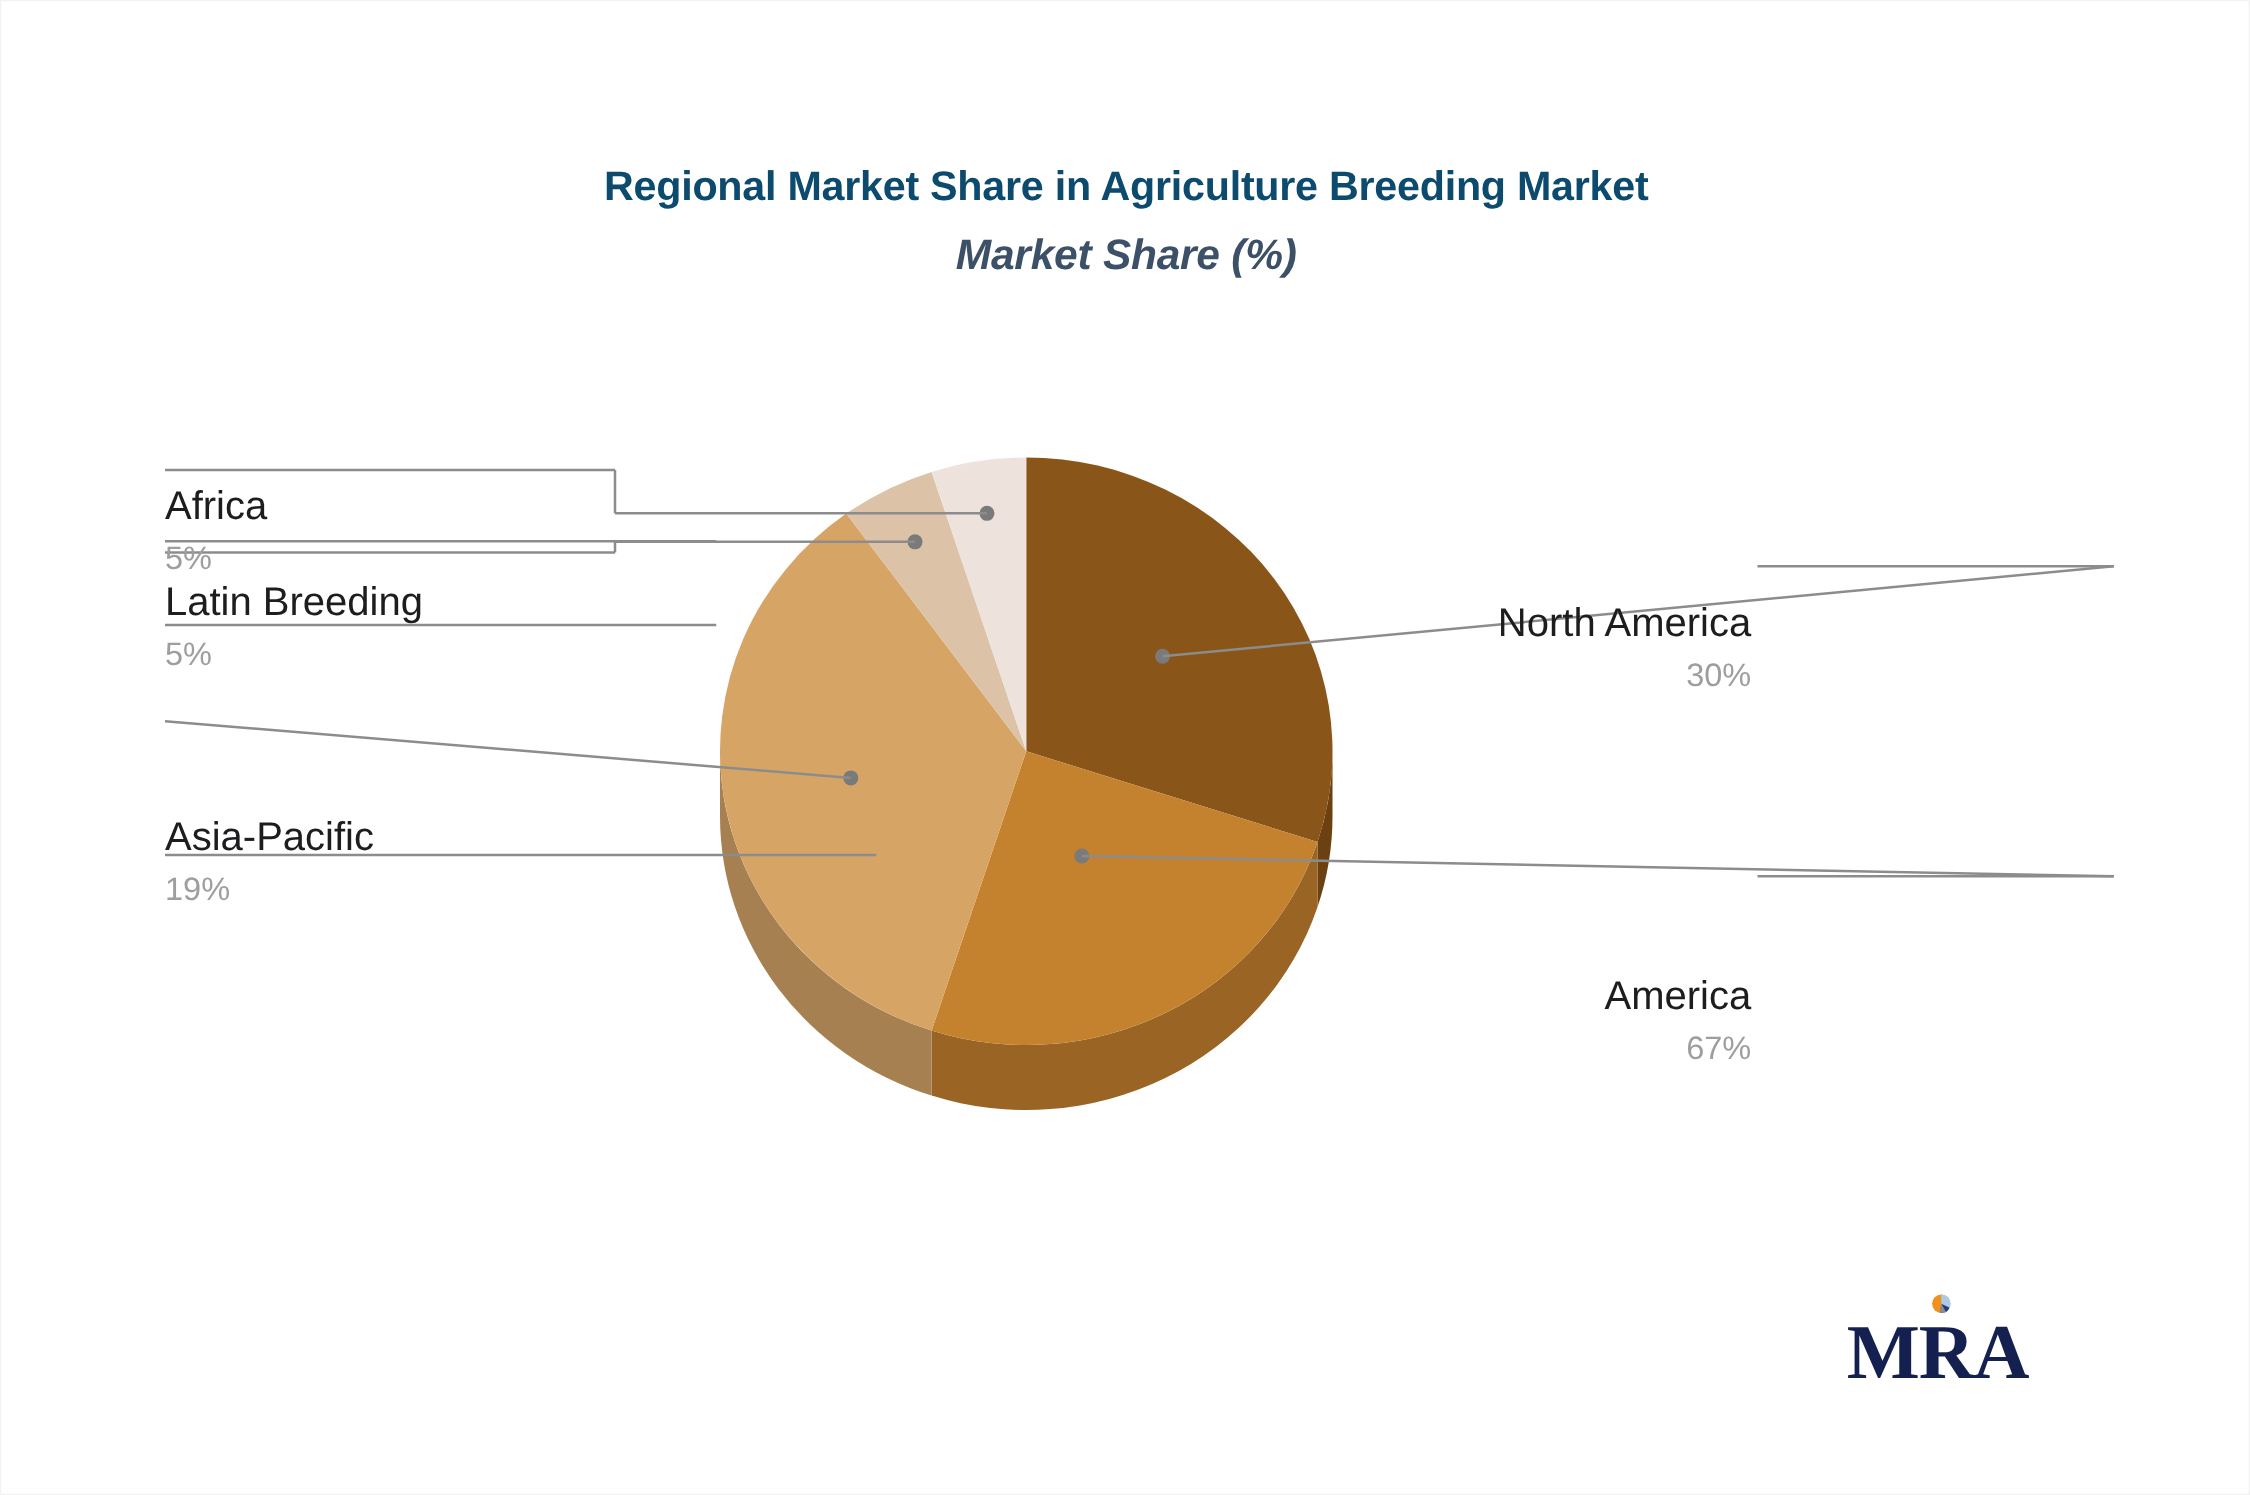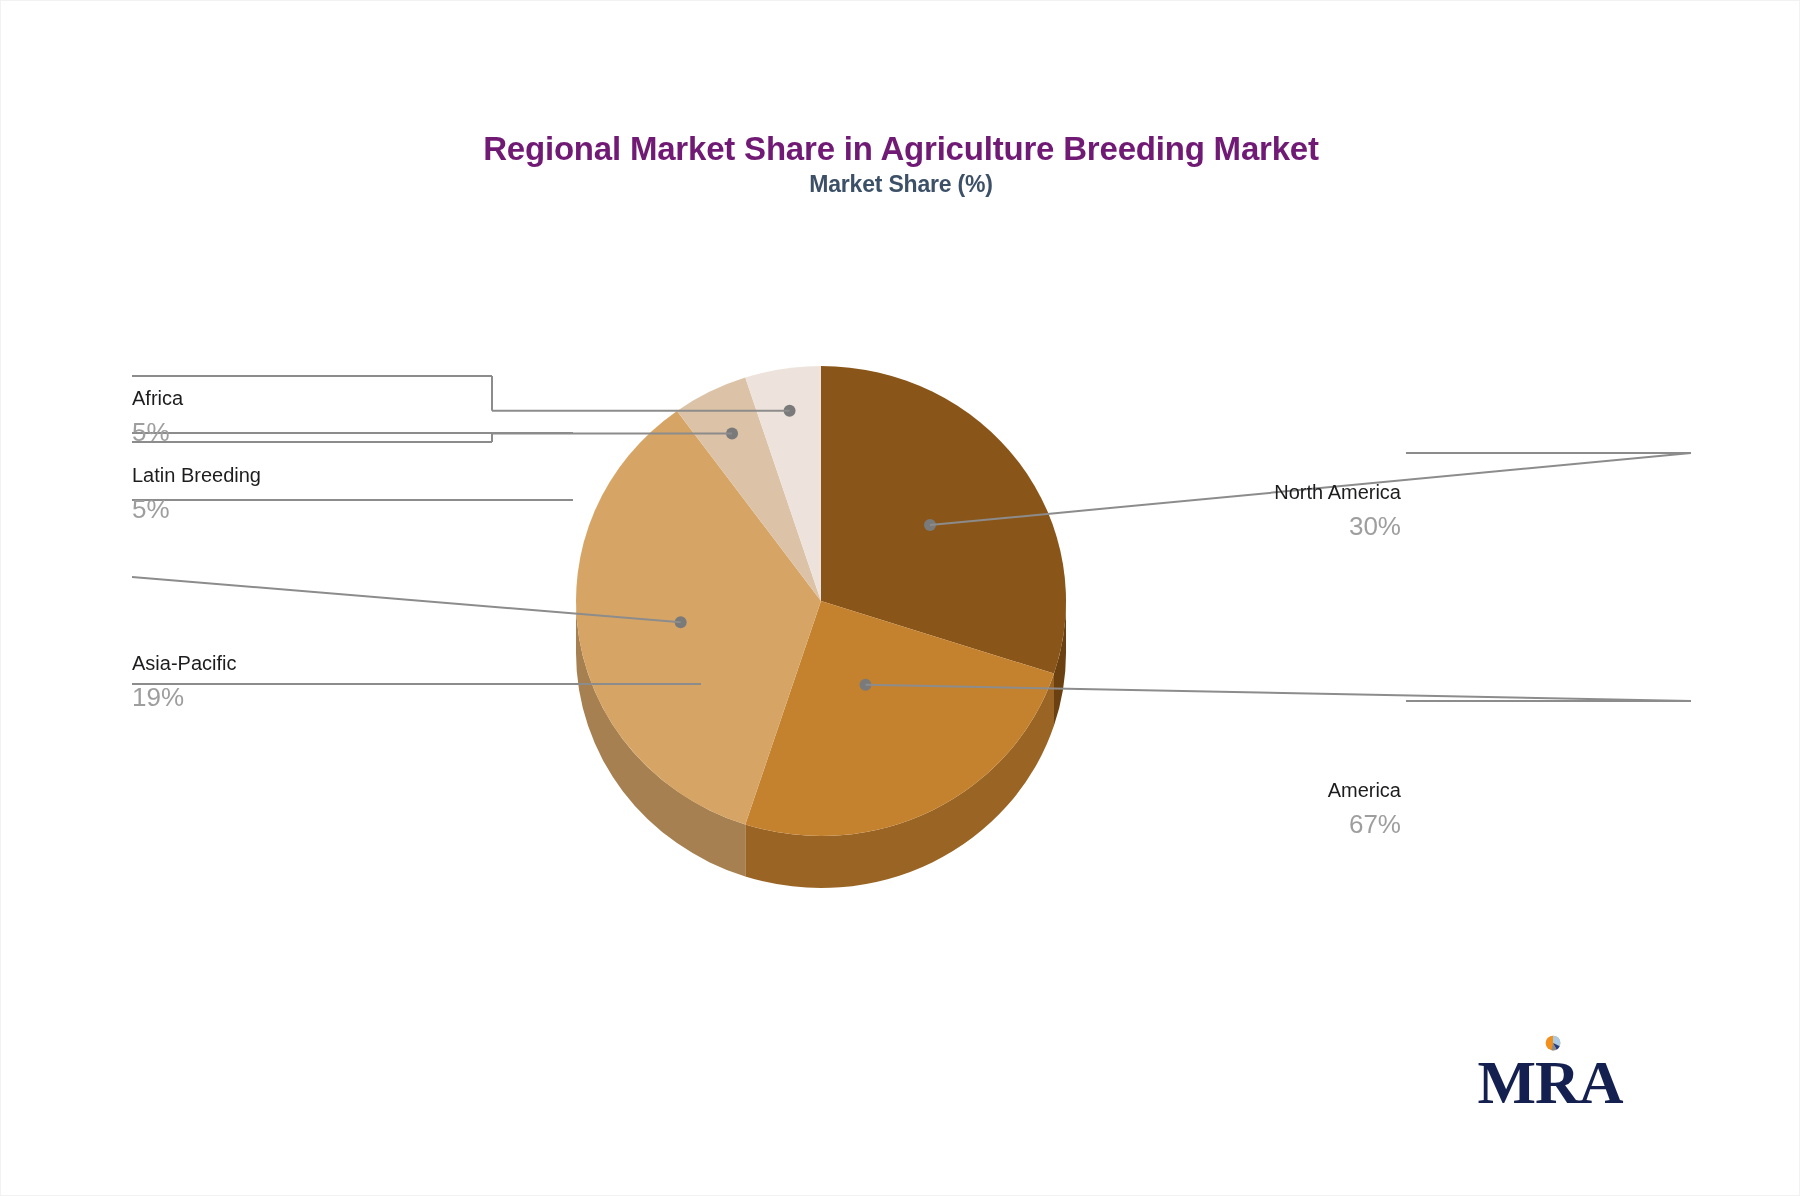--- a/index.html
+++ b/index.html
@@ -27,51 +27,52 @@
     position: absolute;
     left: 0;
     top: 128px;
     width: 1800px;
     text-align: center;
     pointer-events: none;
   }
   .chart-title {
     font-size: 33px;
     font-weight: bold;
-    color: #701a75;
+    color: #0c4a6e;
     letter-spacing: -0.2px;
     line-height: 1.2;
   }
   .chart-subtitle {
-    margin-top: 2px;
-    font-size: 23px;
+    margin-top: 15px;
+    font-size: 34px;
     font-weight: bold;
     color: #3c5068;
     letter-spacing: -0.2px;
     line-height: 1.2;
+    font-style: italic;
   }
 
   
   #pie-svg {
     position: absolute;
     left: 0;
     top: 0;
     width: 1800px;
     height: 1196px;
   }
 
   
   .callout {
     position: absolute;
     font-family: "Liberation Sans", sans-serif;
     line-height: 1.12;
     white-space: nowrap;
   }
   .callout .cat {
-    font-size: 20px;
+    font-size: 32px;
     color: #1d1d1f;
     display: block;
   }
   .callout .val {
     font-size: 26px;
     color: #9e9e9e;
     display: block;
     margin-top: 9px;
   }
   .callout.right { text-align: right; }

